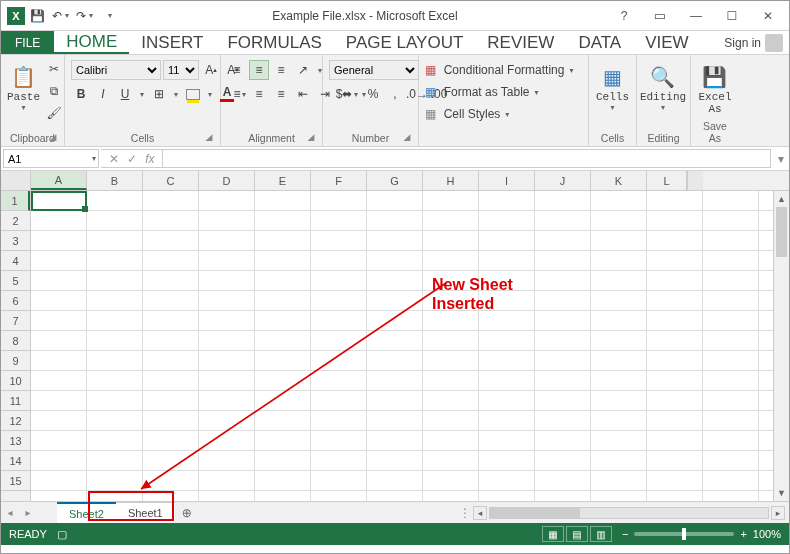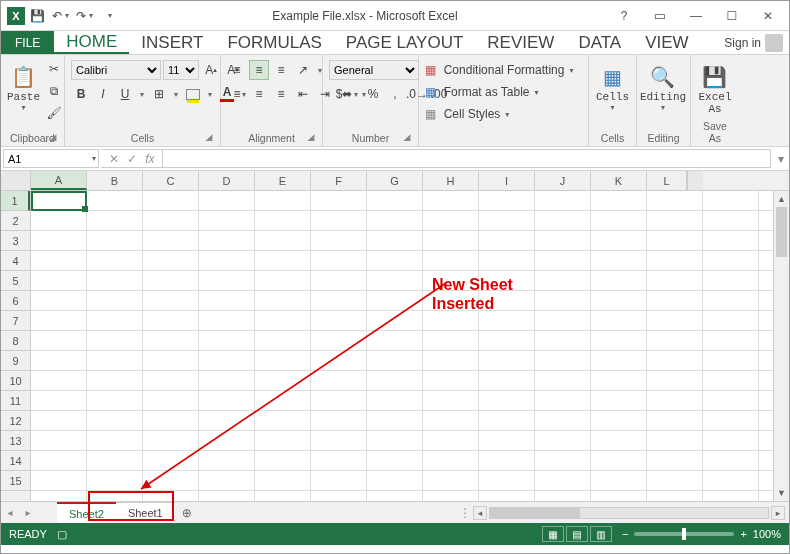--- a/index.html
+++ b/index.html
@@ -67,21 +67,21 @@
 .activecell { position:absolute; left:0; top:0; width:56px; height:20px; border:2px solid #217346; box-sizing:border-box; }
 .activecell::after { content:""; position:absolute; right:-3px; bottom:-3px; width:6px;height:6px;background:#217346; }
 .vscroll { width:16px; background:#f0f0f0; border-left:1px solid #ccc; position:relative; }
 .vscroll .thumb { position:absolute; top:16px; left:2px; right:2px; height:50px; background:#ccc; }
 .vscroll .arr { position:absolute; left:0;right:0; height:16px; display:flex;align-items:center;justify-content:center; font-size:9px;color:#666; }
 
 
 .sheettabs { height:22px; background:#f0f0f0; border-top:1px solid #ccc; display:flex; align-items:center; }
 .sheettabs .navbtn { width:18px; text-align:center; color:#888; font-size:10px; }
 .stab { padding: 0 12px; height:100%; display:flex; align-items:center; background:#fff; border-top:1px solid #ccc; font-size:11px; color:#444; }
-.stab.active { border-top:2px solid #b91c1c; color:#217346; font-weight:500; }
+.stab.active { border-top:2px solid #0369a1; color:#217346; font-weight:500; }
 .newsheet { width:24px; text-align:center; color:#666; }
 .sheettabs .hscroll { flex:1; display:flex; align-items:center; justify-content:flex-end; padding:0 4px; gap:2px; position:relative; }
 .sheettabs .hscroll .track { height:12px; background:#e4e4e4; width:280px; position:relative; border:1px solid #ccc; }
 .sheettabs .hscroll .track .thumb { position:absolute; left:0; top:0; bottom:0; width:90px; background:#ccc; }
 .sheettabs .hscroll .harr{ width:14px;height:14px;display:flex;align-items:center;justify-content:center;font-size:9px;color:#666;border:1px solid #ccc;background:#eee; }
 
 
 .statusbar { height:22px; background:#217346; color:#fff; display:flex; align-items:center; padding:0 8px; font-size:11px; gap:10px; }
 .statusbar .spacer { flex:1; }
 .viewbtns { display:flex; gap:2px; align-items:center; }

